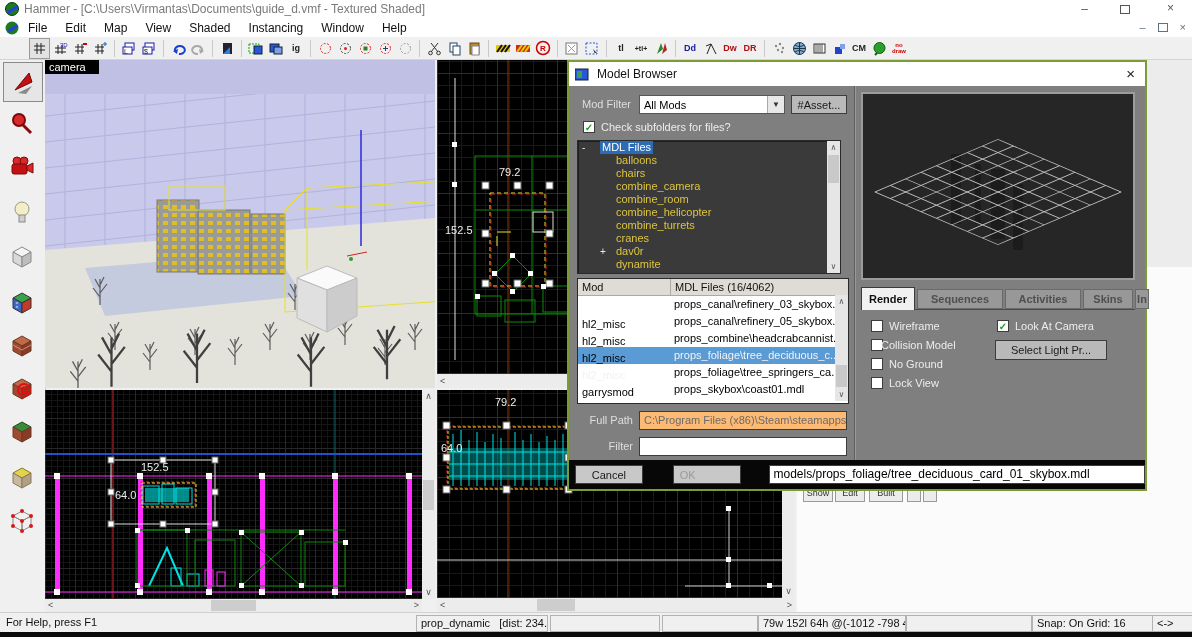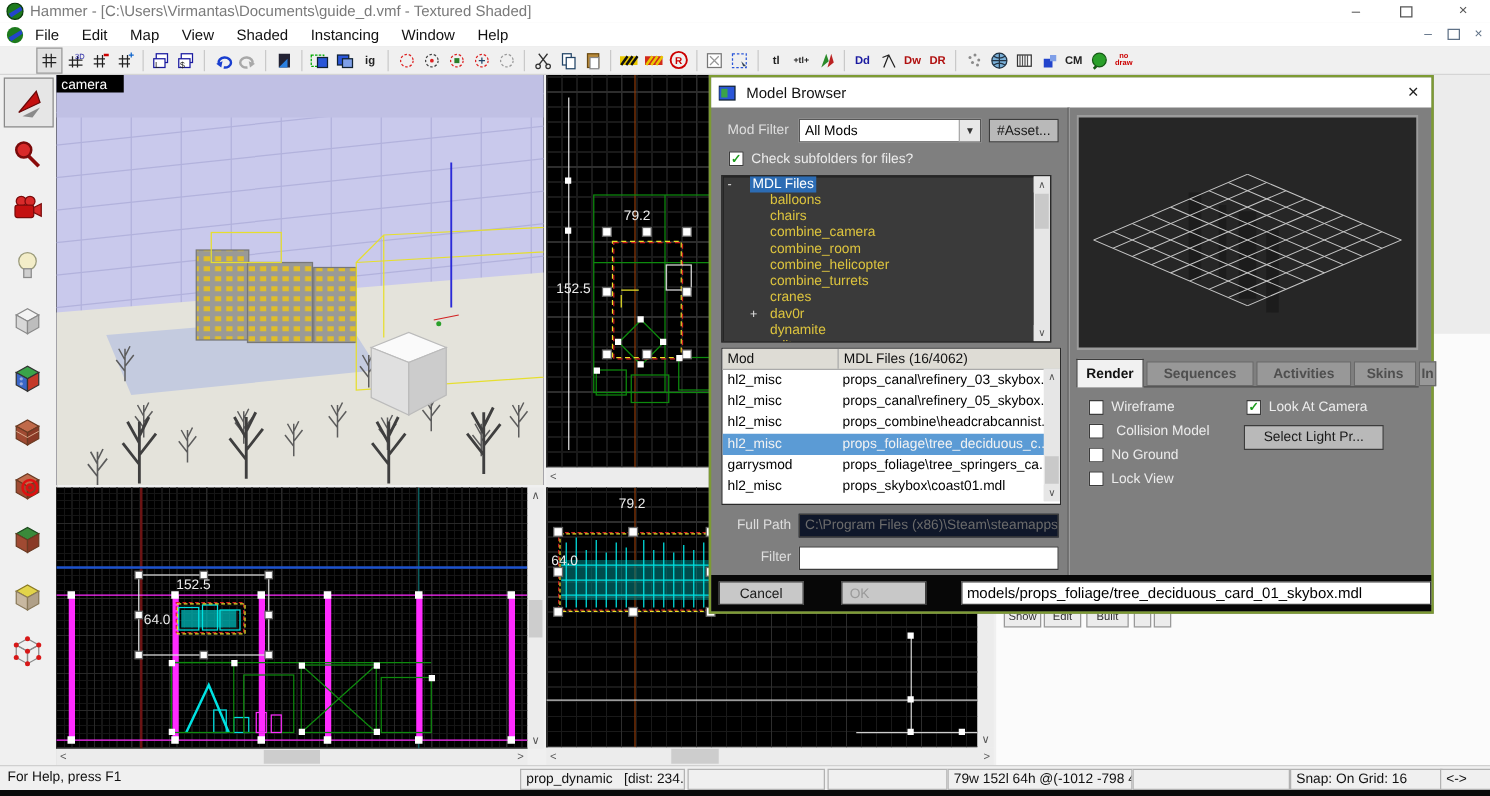--- a/index.html
+++ b/index.html
@@ -66,21 +66,21 @@
   .tlab{position:absolute;color:#ddc43e;}
   .tlab.sel{color:#fff;background:#2c6cb4;padding:0 2px;}
   .vscroll{position:absolute;width:13px;background:#e6e6e6;}
   .vscroll .arrowbtn{height:13px;text-align:center;font-size:8px;color:#555;line-height:13px;background:#e6e6e6;}
   .vscroll .vthumb{position:absolute;left:1px;width:11px;background:#c9c9c9;}
   .listbox{background:#fff;border:1px solid #2a2a2a;overflow:hidden;}
   .lhead{display:flex;height:16px;background:#dedcd5;border-bottom:1px solid #aaa;font-size:11px;color:#111;}
   .lhead .c1{width:88px;border-right:1px solid #aaa;padding-left:4px;line-height:16px;}
   .lhead .c2{flex:1;padding-left:4px;line-height:16px;}
   .lrow{display:flex;height:17px;font-size:11px;color:#000;}
-  .lrow .c1{width:88px;padding-left:4px;line-height:17px;white-space:pre;}
+  .lrow .c1{width:88px;padding-left:4px;line-height:17px;white-space:pre;margin-top:20px;}
   .lrow .c2{flex:1;padding-left:4px;line-height:17px;white-space:pre;overflow:hidden;}
   .lrow.sel{background:#5b9bd5;color:#f2f2f2;}
   .fieldbox{border:1px solid #3c3c3c;font-size:11px;line-height:17px;padding-left:4px;box-sizing:border-box;overflow:hidden;white-space:pre;}
   .tab{position:absolute;top:0;height:22px;box-sizing:border-box;font-size:11px;display:flex;align-items:center;justify-content:center;font-weight:bold;}
   .tab.active{background:#f1f1f1;color:#111;border:1px solid #3c3c3c;border-bottom:none;height:23px;z-index:2;}
   .tab.inactive{background:#989898;color:#4f4f4f;border:1px solid #6a6a6a;top:2px;height:20px;}
   .dlg-bottom{left:0;top:398px;width:576px;height:29px;background:#070707;display:flex;align-items:center;}
 </style>
 </head>
 <body>
@@ -743,21 +743,21 @@
         <span class="c2">props_skybox\coast01.mdl</span>
       </div>
     <div class="vscroll" style="right:0;top:16px;height:106px">
       <div class="arrowbtn">∧</div>
       <div class="vthumb" style="bottom:14px;height:22px"></div>
       <div class="arrowbtn" style="position:absolute;bottom:0;width:13px">∨</div>
     </div>
   </div>
 
   <div class="abs dlg-label" style="left:0;top:352px;width:64px">Full Path</div>
-  <div class="abs fieldbox" style="left:70px;top:349px;width:208px;height:19px;background:#0f172a;color:#6b6b6b">C:\Program Files (x86)\Steam\steamapps</div>
+  <div class="abs fieldbox" style="left:70px;top:349px;width:208px;height:19px;background:#fdba74;color:#6b6b6b">C:\Program Files (x86)\Steam\steamapps</div>
 
   <div class="abs dlg-label" style="left:0;top:378px;width:64px">Filter</div>
   <div class="abs fieldbox" style="left:70px;top:375px;width:208px;height:19px;background:#fff">
     
   </div>
 
   <div class="abs" style="left:285px;top:24px;width:1px;height:374px;background:#5e5e5e"></div>
   <div class="abs" style="left:286px;top:24px;width:1px;height:374px;background:#9a9a9a"></div>
 
   <div class="abs" style="left:292px;top:30px;width:274px;height:188px;background:#262626;border:2px solid #9c9c9c;box-sizing:border-box">
@@ -778,21 +778,21 @@
   <div class="tab active" style="left:292px;top:225px;width:54px">Render</div>
   <div class="tab inactive" style="left:348px;top:227px;width:86px">Sequences</div>
   <div class="tab inactive" style="left:436px;top:227px;width:76px">Activities</div>
   <div class="tab inactive" style="left:514px;top:227px;width:50px">Skins</div>
   <div class="tab inactive" style="left:566px;top:227px;width:14px">In</div>
   <div class="abs" style="left:292px;top:247px;width:274px;height:1px;background:#4a4a4a"></div>
 
   <div class="abs chk" style="left:302px;top:258px"></div>
   <span class="abs chk-label" style="left:320px;top:258px">Wireframe</span>
   <div class="abs chk" style="left:302px;top:277px"></div>
-  <span class="abs chk-label" style="left:324px;top:277px">Collision Model</span>
+  <span class="abs chk-label" style="left:312px;top:277px">Collision Model</span>
   <div class="abs chk" style="left:302px;top:296px"></div>
   <span class="abs chk-label" style="left:320px;top:296px">No Ground</span>
   <div class="abs chk" style="left:302px;top:315px"></div>
   <span class="abs chk-label" style="left:320px;top:315px">Lock View</span>
   <div class="abs chk" style="left:428px;top:258px">✓</div>
   <span class="abs chk-label" style="left:446px;top:258px">Look At Camera</span>
   <div class="abs gbtn" style="left:426px;top:278px;width:112px;height:20px">Select Light Pr...</div>
 
   <div class="abs dlg-bottom">
     <div class="gbtn" style="width:68px;height:19px;margin-left:6px;background:#c8c8c8">Cancel</div>

